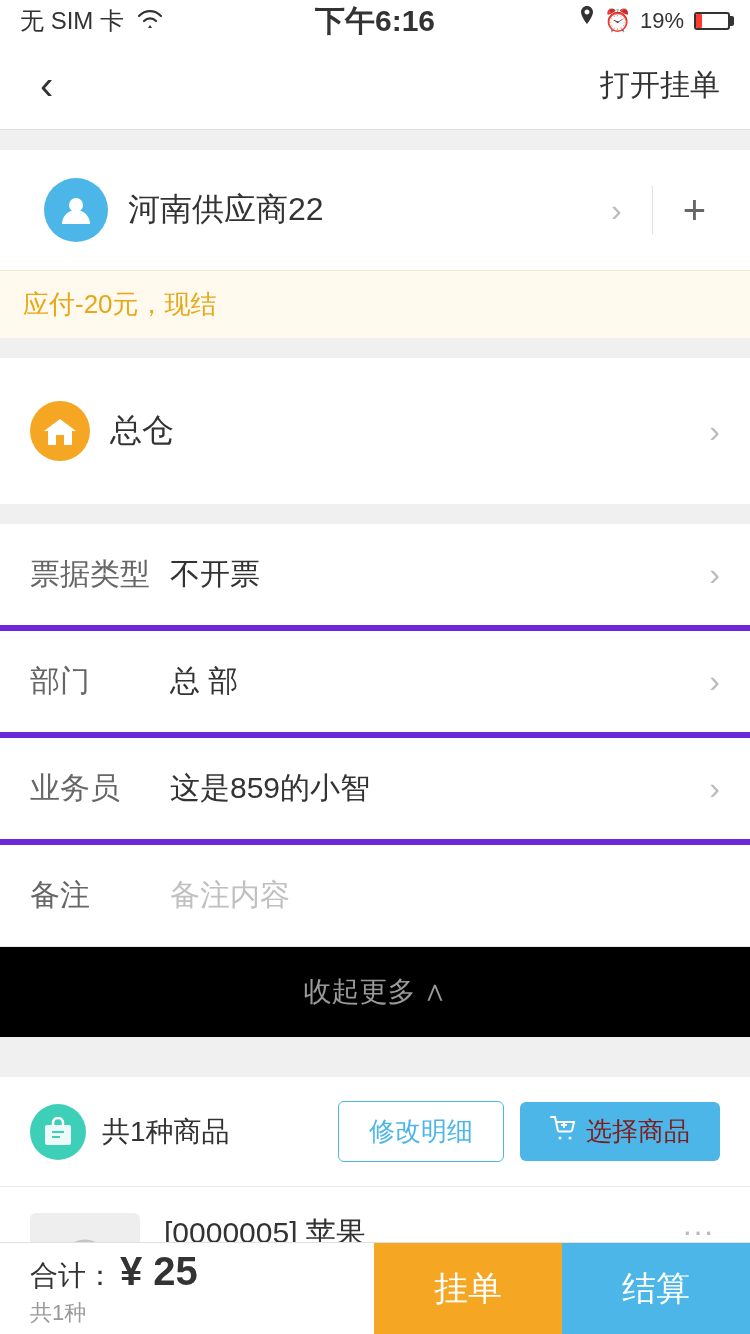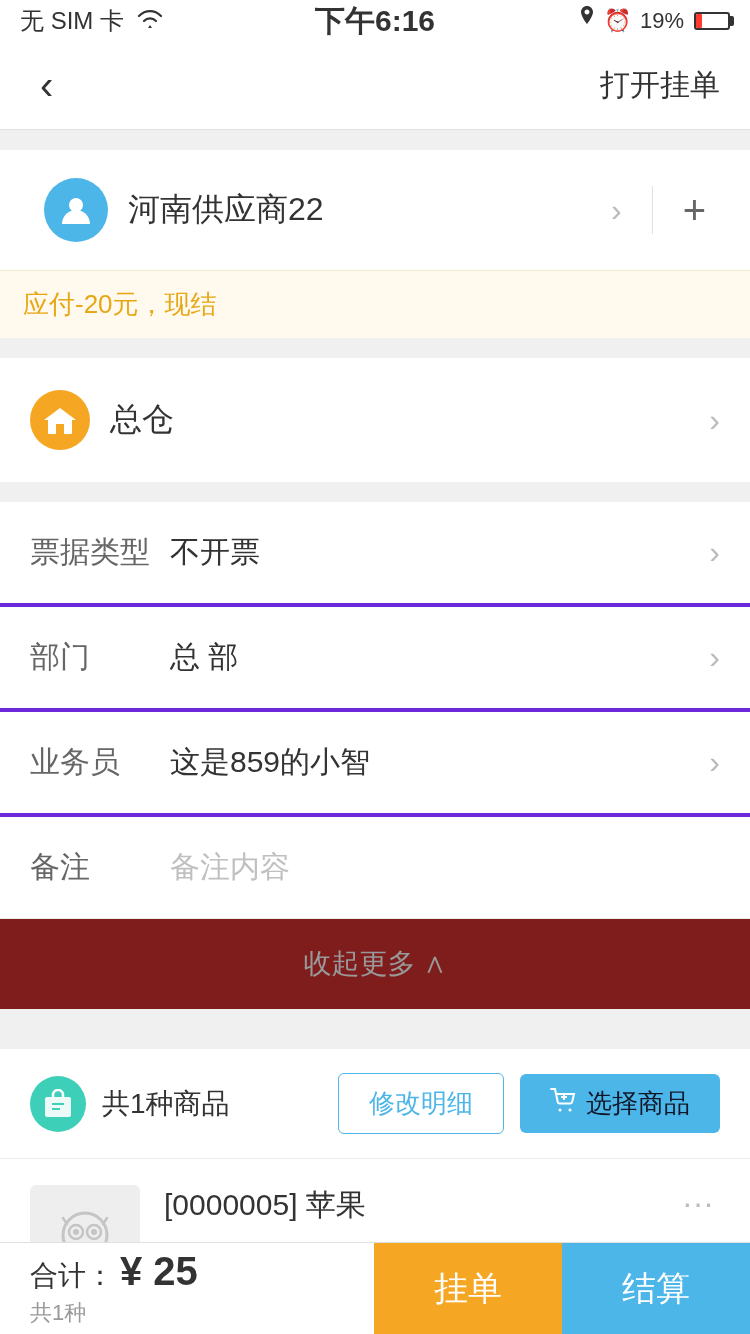--- a/index.html
+++ b/index.html
@@ -163,21 +163,21 @@
       color: #e6a817;
       border-top: 1px solid #f0e8d0;
     }
 
     
     .row-item {
       background: #fff;
       display: flex;
       align-items: center;
       padding: 30px 30px;
-      border-top: 4px solid #6d28d9;
+      border-top: 6px solid #6d28d9;
     }
     .row-item:first-child {
       border-top: none;
     }
     .row-label {
       font-size: 30px;
       color: #666;
       width: 120px;
       flex-shrink: 0;
     }
@@ -193,21 +193,21 @@
     .row-chevron {
       color: #bbb;
       font-size: 32px;
     }
 
     
     .warehouse-row {
       background: #fff;
       display: flex;
       align-items: center;
-      padding: 32px 30px;
+      padding: 43px 30px;
     }
     .warehouse-icon {
       width: 60px;
       height: 60px;
       border-radius: 50%;
       background: #f5a623;
       display: flex;
       align-items: center;
       justify-content: center;
       color: #fff;
@@ -219,21 +219,21 @@
       font-size: 32px;
       color: #333;
     }
     .warehouse-chevron {
       color: #bbb;
       font-size: 32px;
     }
 
     
     .collapse-row {
-      background: #7f1d1d;
+      background: #000000;
       text-align: center;
       padding: 26px 0;
       font-size: 28px;
       color: #999;
       border-top: 1px solid #ebebeb;
       cursor: pointer;
     }
 
     
     .product-section {
@@ -268,21 +268,21 @@
       color: #4db6e8;
       background: #fff;
       border-radius: 6px;
       padding: 12px 30px;
       font-size: 26px;
       cursor: pointer;
       margin-right: 16px;
     }
     .btn-primary {
       background: #4db6e8;
-      color: #0f172a;
+      color: #7f1d1d;
       border: none;
       border-radius: 6px;
       padding: 12px 30px;
       font-size: 26px;
       cursor: pointer;
       display: flex;
       align-items: center;
       gap: 8px;
     }
 

